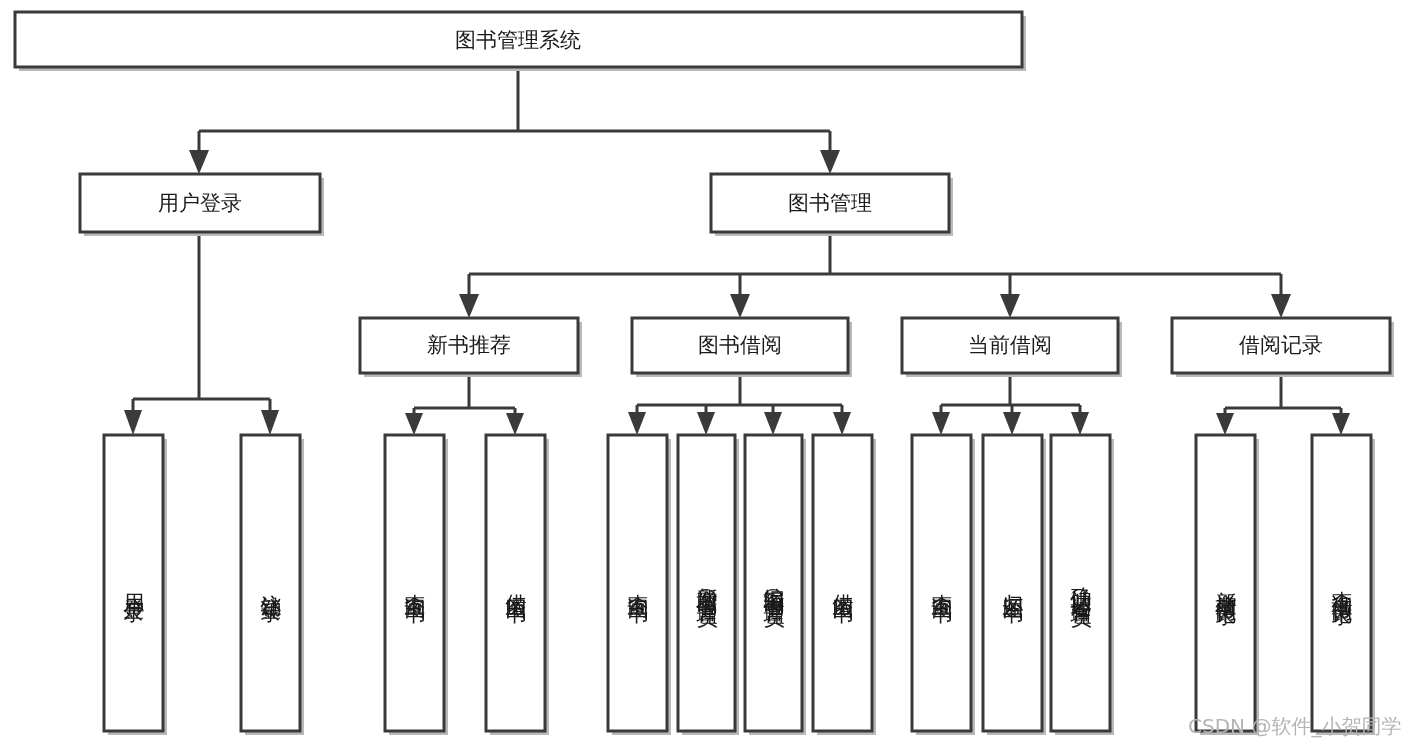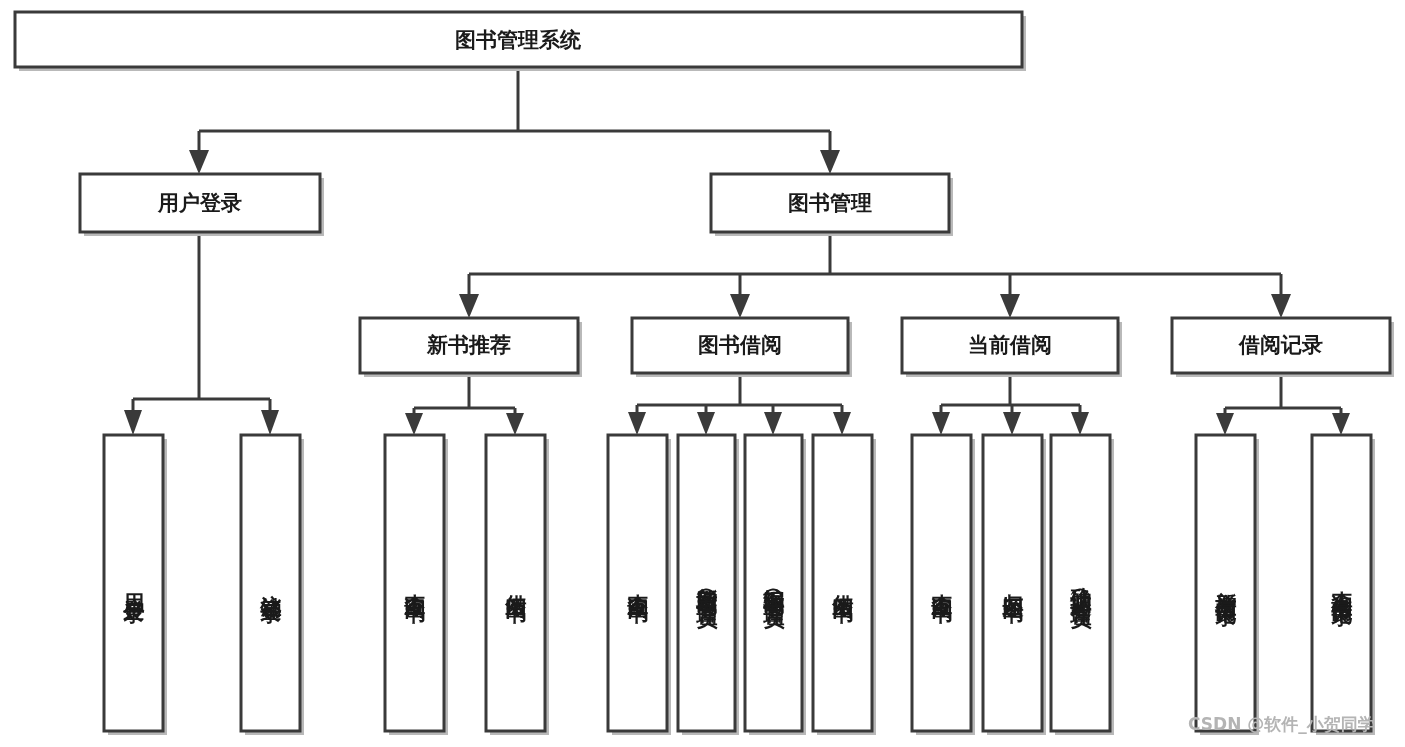--- a/index.html
+++ b/index.html
@@ -11,21 +11,20 @@
     width: 1405px;
     height: 747px;
     font-family: "DejaVu Sans", "Liberation Sans", sans-serif;
     overflow: hidden;
   }
   #diagram-root {
     position: relative;
     width: 1405px;
     height: 581px;
     background: #ffffff;
-    font-weight: bold;
   }
   svg.diagram-canvas {
     position: absolute;
     left: 0;
     top: 0;
     width: 1405px;
     height: 747px;
   }
   .node-box {
     fill: #ffffff;
@@ -67,21 +66,21 @@
     justify-content: center;
     text-align: center;
     white-space: nowrap;
     pointer-events: none;
   }
   .watermark {
     position: absolute;
     left: 1188px;
     top: 713px;
     font-family: "DejaVu Sans", "Liberation Sans", sans-serif;
-    font-size: 17px;
+    font-size: 20px;
     color: #b4b4b4;
     white-space: nowrap;
   }
 </style>
 </head>
 <body>
 
 <div id="diagram-root">
 
   <svg class="diagram-canvas" viewBox="0 0 1405 747">

